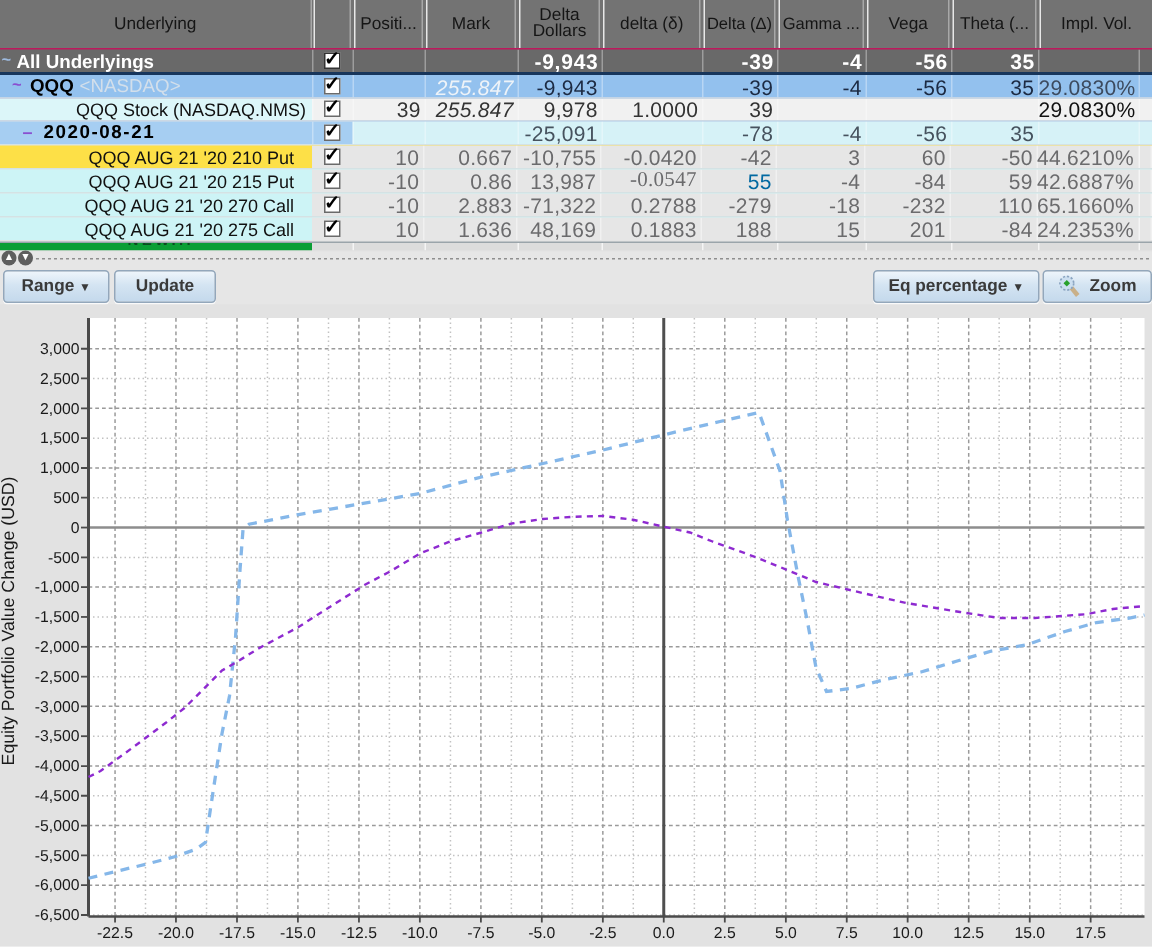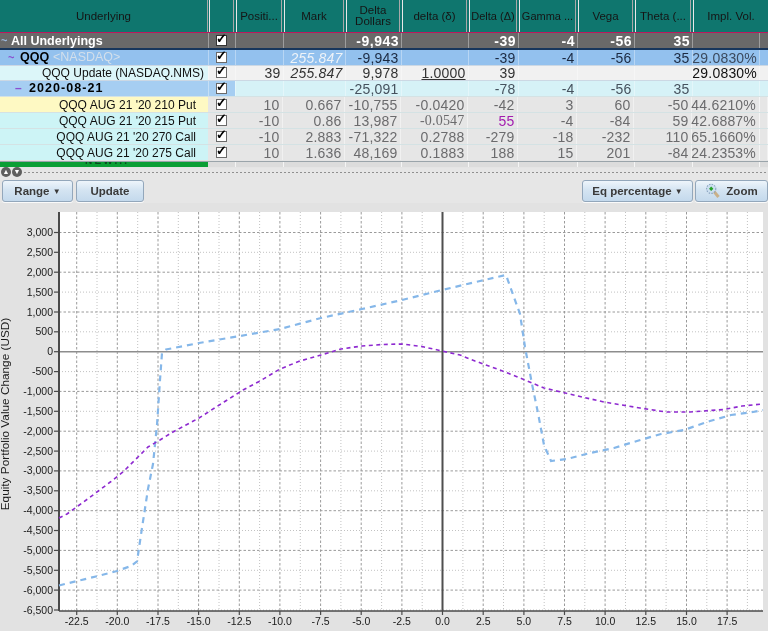--- a/index.html
+++ b/index.html
@@ -8,21 +8,21 @@
 .spkw{background-image:radial-gradient(rgba(255,255,255,0.30) 0.8px, transparent 1px);background-size:3px 3px}
 .row{position:absolute;left:0;width:768px;overflow:hidden}
 .cell{position:absolute;top:0;height:100%;display:flex;align-items:center;justify-content:flex-end;padding-right:2.5px;box-sizing:border-box;font-size:14px;letter-spacing:0.2px}
 .cb{position:absolute;left:216px;top:2px;width:9px;height:9px;background:#fff;border:1px solid #6a6a6a}
 .cb:after{content:"\2713";position:absolute;left:-1px;top:-5px;font-size:13px;font-weight:bold;color:#000}
 .hdr{position:absolute;top:0;height:100%;display:flex;align-items:center;justify-content:center;text-align:center;font-size:11.5px;color:#151515;box-sizing:border-box;border-right:1px solid #a8a8a8;border-left:1px solid #e8e8e8;line-height:11px;white-space:nowrap}
 .btn{position:absolute;height:20px;border:1px solid #93a7bb;border-radius:3px;background:linear-gradient(#eef5fb,#d4e4f2 45%,#c4d9ec);color:#3a3a3a;font-weight:bold;font-size:11.5px;display:flex;align-items:center;justify-content:center;box-shadow:0 1px 0 rgba(255,255,255,.8)}
 </style></head>
 <body>
 
-<div class="row spk" style="top:0;height:32px;background:#0f766e;border-bottom:2px solid #be185d">
+<div class="row spk" style="top:0;height:32px;background:#737373;border-bottom:2px solid #be185d">
   <div class="hdr" style="left:0;width:208px;border-left:none">Underlying</div>
   <div class="hdr" style="left:209px;width:25px"></div>
   <div class="hdr" style="left:236px;width:46px">Positi...</div>
   <div class="hdr" style="left:284px;width:60px">Mark</div>
   <div class="hdr" style="left:346px;width:54px">Delta<br>Dollars</div>
   <div class="hdr" style="left:402px;width:65px">delta (δ)</div>
   <div class="hdr" style="left:469px;width:48px;font-size:11px">Delta (Δ)</div>
   <div class="hdr" style="left:519px;width:57px;font-size:11px">Gamma ...</div>
   <div class="hdr" style="left:578px;width:55px">Vega</div>
   <div class="hdr" style="left:635px;width:56px">Theta (...</div>
@@ -74,39 +74,39 @@
       <div class="cell" style="left:345px;width:56px;color:#1c2a42;">-9,943</div>
       <div class="cell" style="left:468px;width:50px;color:#1c2a42;">-39</div>
       <div class="cell" style="left:518px;width:59px;color:#1c2a42;">-4</div>
       <div class="cell" style="left:577px;width:57px;color:#1c2a42;">-56</div>
       <div class="cell" style="left:634px;width:58px;color:#1c2a42;">35</div>
       <div class="cell" style="left:692px;width:76px;padding-right:11px;color:#3c4a5e;">29.0830%</div>
     </div>
 <div class="row" style="top:65px;height:1px;background:#ccd8e4"></div>
     <div class="row spk" style="top:66px;height:14px;background:#dcf6f9">
       <div class="abs spk" style="left:208px;top:0;width:560px;height:14px;background:#f1f1f1"></div>
-      <span class="abs" style="right:564px;top:0px;font-size:12px;color:#111">QQQ Update (NASDAQ.NMS)</span>
+      <span class="abs" style="right:564px;top:0px;font-size:12px;color:#111">QQQ Stock (NASDAQ.NMS)</span>
       <div class="cb" style="top:1px"></div>
       <i class="vsep" style="left:208px"></i>
       <i class="vsep" style="left:235px"></i>
       <i class="vsep" style="left:283px"></i>
       <i class="vsep" style="left:345px"></i>
       <i class="vsep" style="left:401px"></i>
       <i class="vsep" style="left:468px"></i>
       <i class="vsep" style="left:518px"></i>
       <i class="vsep" style="left:577px"></i>
       <i class="vsep" style="left:634px"></i>
       <i class="vsep" style="left:692px"></i>
       <i class="vsep" style="left:759px"></i>
       <div class="cell" style="left:235px;width:48px;color:#333;">39</div>
       <div class="cell" style="left:283px;width:62px;color:#333;">
         <i>255.847</i>
       </div>
       <div class="cell" style="left:345px;width:56px;color:#333;">9,978</div>
-      <div class="cell" style="left:401px;width:67px;color:#333;text-decoration:underline;">1.0000</div>
+      <div class="cell" style="left:401px;width:67px;color:#333;">1.0000</div>
       <div class="cell" style="left:468px;width:50px;color:#333;">39</div>
       <div class="cell" style="left:692px;width:76px;padding-right:11px;color:#111;">29.0830%</div>
     </div>
 <div class="row" style="top:80px;height:1px;background:#ccd8e4"></div>
     <div class="row spk" style="top:81px;height:15px;background:#a6cef2">
       <div class="abs spk" style="left:235px;top:0;width:533px;height:15px;background:#d6f2f7"></div>
       <span class="abs" style="left:15px;top:0px;color:#8a4fd0;font-size:12px;font-weight:bold">–</span>
       <span class="abs" style="left:29px;top:0px;font-size:12.5px;font-weight:bold;color:#000;letter-spacing:1.05px">2020-08-21</span>
       <div class="cb"></div>
       <i class="vsep" style="left:208px"></i>
@@ -120,21 +120,21 @@
       <i class="vsep" style="left:634px"></i>
       <i class="vsep" style="left:692px"></i>
       <i class="vsep" style="left:759px"></i>
       <div class="cell" style="left:345px;width:56px;color:#46525e;">-25,091</div>
       <div class="cell" style="left:468px;width:50px;color:#46525e;">-78</div>
       <div class="cell" style="left:518px;width:59px;color:#46525e;">-4</div>
       <div class="cell" style="left:577px;width:57px;color:#46525e;">-56</div>
       <div class="cell" style="left:634px;width:58px;color:#46525e;">35</div>
     </div>
 <div class="row" style="top:96px;height:1px;background:#d4e2e4"></div>
-    <div class="row" style="top:97px;height:15px;background:#fef9c3">
+    <div class="row" style="top:97px;height:15px;background:#fde047">
       <div class="abs spk" style="left:208px;top:0;width:560px;height:15px;background:#e6e6e6"></div>
       <span class="abs" style="right:572px;top:1px;font-size:12px;color:#111">QQQ AUG 21 '20 210 Put</span>
       <div class="cb" style="top:2px"></div>
       <div class="cell" style="left:235px;width:48px;color:#6b6b6d;border-right:1px solid rgba(255,255,255,0.45);">10</div>
       <div class="cell" style="left:283px;width:62px;color:#6b6b6d;border-right:1px solid rgba(255,255,255,0.45);">0.667</div>
       <div class="cell" style="left:345px;width:56px;color:#6b6b6d;border-right:1px solid rgba(255,255,255,0.45);">-10,755</div>
       <div class="cell" style="left:401px;width:67px;color:#6b6b6d;border-right:1px solid rgba(255,255,255,0.45);">-0.0420</div>
       <div class="cell" style="left:468px;width:50px;color:#6b6b6d;border-right:1px solid rgba(255,255,255,0.45);">-42</div>
       <div class="cell" style="left:518px;width:59px;color:#6b6b6d;border-right:1px solid rgba(255,255,255,0.45);">3</div>
       <div class="cell" style="left:577px;width:57px;color:#6b6b6d;border-right:1px solid rgba(255,255,255,0.45);">60</div>
@@ -144,21 +144,21 @@
     </div>
 <div class="row" style="top:112px;height:1px;background:#d4e2e4"></div>
     <div class="row" style="top:113px;height:15px;background:#cdf4f6">
       <div class="abs spk" style="left:208px;top:0;width:560px;height:15px;background:#e6e6e6"></div>
       <span class="abs" style="right:572px;top:1px;font-size:12px;color:#111">QQQ AUG 21 '20 215 Put</span>
       <div class="cb" style="top:2px"></div>
       <div class="cell" style="left:235px;width:48px;color:#6b6b6d;border-right:1px solid rgba(255,255,255,0.45);">-10</div>
       <div class="cell" style="left:283px;width:62px;color:#6b6b6d;border-right:1px solid rgba(255,255,255,0.45);">0.86</div>
       <div class="cell" style="left:345px;width:56px;color:#6b6b6d;border-right:1px solid rgba(255,255,255,0.45);">13,987</div>
       <div class="cell" style="left:401px;width:67px;color:#6b6b6d;border-right:1px solid rgba(255,255,255,0.45);font-family:Liberation Serif, serif;">-0.0547</div>
-      <div class="cell" style="left:468px;width:50px;color:#a21caf;border-right:1px solid rgba(255,255,255,0.45);">55</div>
+      <div class="cell" style="left:468px;width:50px;color:#0369a1;border-right:1px solid rgba(255,255,255,0.45);">55</div>
       <div class="cell" style="left:518px;width:59px;color:#6b6b6d;border-right:1px solid rgba(255,255,255,0.45);">-4</div>
       <div class="cell" style="left:577px;width:57px;color:#6b6b6d;border-right:1px solid rgba(255,255,255,0.45);">-84</div>
       <div class="cell" style="left:634px;width:58px;color:#6b6b6d;border-right:1px solid rgba(255,255,255,0.45);">59</div>
       <div class="cell" style="left:692px;width:76px;padding-right:11px;color:#6b6b6d;border-right:1px solid rgba(255,255,255,0.45);">42.6887%</div>
       <i class="vsep" style="left:759px;background:rgba(255,255,255,0.6)"></i>
     </div>
 <div class="row" style="top:128px;height:1px;background:#d4e2e4"></div>
     <div class="row" style="top:129px;height:15px;background:#cdf4f6">
       <div class="abs spk" style="left:208px;top:0;width:560px;height:15px;background:#e6e6e6"></div>
       <span class="abs" style="right:572px;top:1px;font-size:12px;color:#111">QQQ AUG 21 '20 270 Call</span>

